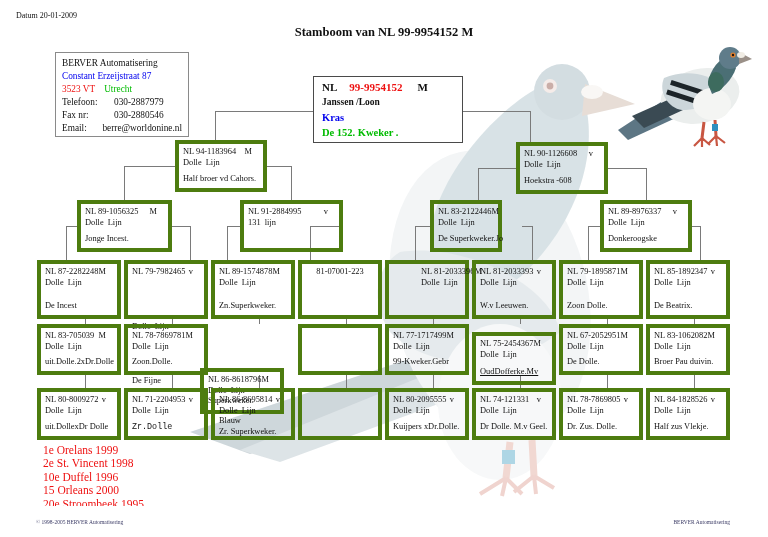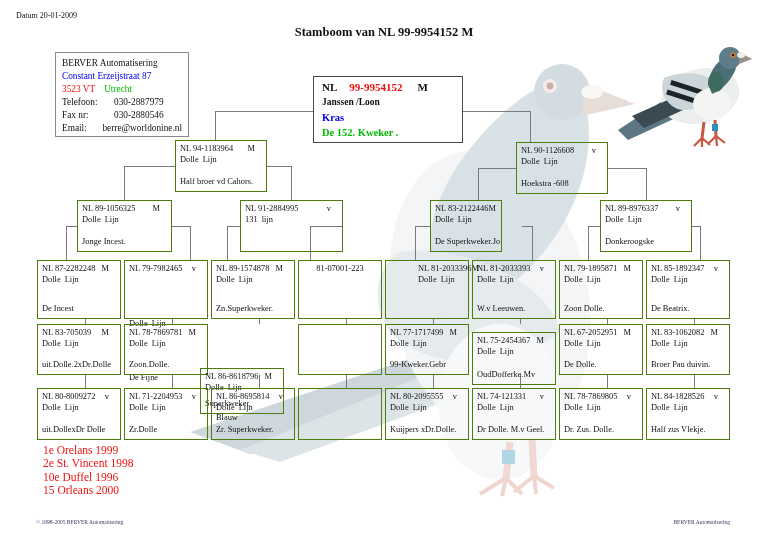--- a/index.html
+++ b/index.html
@@ -22,21 +22,21 @@
   .subject{left:313px;top:76px;width:150px;height:67px;border:1px solid #4a4a4a;
            padding:4px 8px;box-sizing:border-box;font-weight:bold;display:flex;
            flex-direction:column;justify-content:space-between;white-space:nowrap;}
   .s1{display:flex;font-size:11px;}
   .s-ring{color:var(--c-red,#ee1111);margin-left:12px;}
   .s-sex{margin-left:auto;margin-right:26px;}
   .s2{font-size:9.5px;}
   .s3{font-size:10.5px;color:var(--c-blue,#0000ee);}
   .s4{font-size:10.5px;color:var(--c-green,#00bb00);}
   
-  .pbox{position:absolute;border:1px solid #4d7c0f;background:transparent;box-sizing:border-box;
+  .pbox{position:absolute;border:4px solid #4d7c0f;background:transparent;box-sizing:border-box;
         display:flex;flex-direction:column;padding:3px 4px;font-size:8.4px;line-height:10.6px;
         white-space:nowrap;z-index:3;}
   .pbox .l1{display:flex;}
   .pbox .l1.center{justify-content:center;}
   .pbox .sex{margin-left:auto;margin-right:7px;}
   .pbox .strain{word-spacing:2px;}
   .pbox .l4{margin-top:auto;}
   
   .cline{position:absolute;background:var(--c-line,#7a7a7a);z-index:1;}
   
@@ -126,20 +126,21 @@
     <div class="s2">Janssen /Loon</div>
     <div class="s3">Kras</div>
     <div class="s4">De 152. Kweker .</div>
   </div>
 
   <div class="abs results">
     <div>1e Orelans 1999</div>
     <div>2e St. Vincent 1998</div>
     <div>10e Duffel 1996</div>
     <div>15 Orleans 2000</div>
+    <div>20e Stroombeek 1995</div>
   </div>
 
   <div class="abs foot foot-l">© 1998-2005 BERVER Automatisering</div>
   <div class="abs foot foot-r">BERVER Automatisering</div>
 
 <div class="cline" style="left: 215px; top: 111px; width: 98px; height: 1px;"></div>
     <div class="cline" style="left: 215px; top: 111px; width: 1px; height: 29px;"></div>
     <div class="cline" style="left: 463px; top: 111px; width: 67px; height: 1px;"></div>
     <div class="cline" style="left: 530px; top: 111px; width: 1px; height: 31px;"></div>
     <div class="cline" style="left: 124px; top: 166px; width: 51px; height: 1px;"></div>
@@ -321,21 +322,21 @@
       </div>
       <span class="strain" style="display: block;">Dolle Lijn</span>
       <span class="l4" style="display: block;">99-Kweker.Gebr</span>
     </div>
     <div class="pbox" style="left: 472px; top: 332px; width: 84px; height: 53px;">
       <div class="l1">
         <span class="ring">NL 75-2454367</span>
         <span class="sex">M</span>
       </div>
       <span class="strain" style="display: block;">Dolle Lijn</span>
-      <span class="l4" style="display: block;">OudDofferke.Mv</span>
+      <span class="l4" style="display: block; text-decoration: underline;">OudDofferke.Mv</span>
     </div>
     <div class="pbox" style="left: 559px; top: 324px; width: 84px; height: 51px;">
       <div class="l1">
         <span class="ring">NL 67-2052951</span>
         <span class="sex">M</span>
       </div>
       <span class="strain" style="display: block;">Dolle Lijn</span>
       <span class="l4" style="display: block;">De Dolle.</span>
     </div>
     <div class="pbox" style="left: 646px; top: 324px; width: 84px; height: 51px;">
@@ -353,21 +354,21 @@
       </div>
       <span class="strain" style="display: block;">Dolle Lijn</span>
       <span class="l4" style="display: block;">uit.DollexDr Dolle</span>
     </div>
     <div class="pbox" style="left: 124px; top: 388px; width: 84px; height: 52px;">
       <div class="l1">
         <span class="ring">NL 71-2204953</span>
         <span class="sex">v</span>
       </div>
       <span class="strain" style="display: block;">Dolle Lijn</span>
-      <span class="l4" style="display: block;">Zr.Dolle</span>
+      <span class="l4" style="display: block; font-family: Liberation Mono, monospace;">Zr.Dolle</span>
     </div>
     <div class="pbox" style="left: 211px; top: 388px; width: 84px; height: 52px;">
       <div class="l1">
         <span class="ring">NL 86-8695814</span>
         <span class="sex">v</span>
       </div>
       <span class="strain" style="display: block;">Dolle Lijn</span>
       <span style="display: block;">Blauw</span>
       <span class="l4" style="display: block;">Zr. Superkweker.</span>
     </div>

